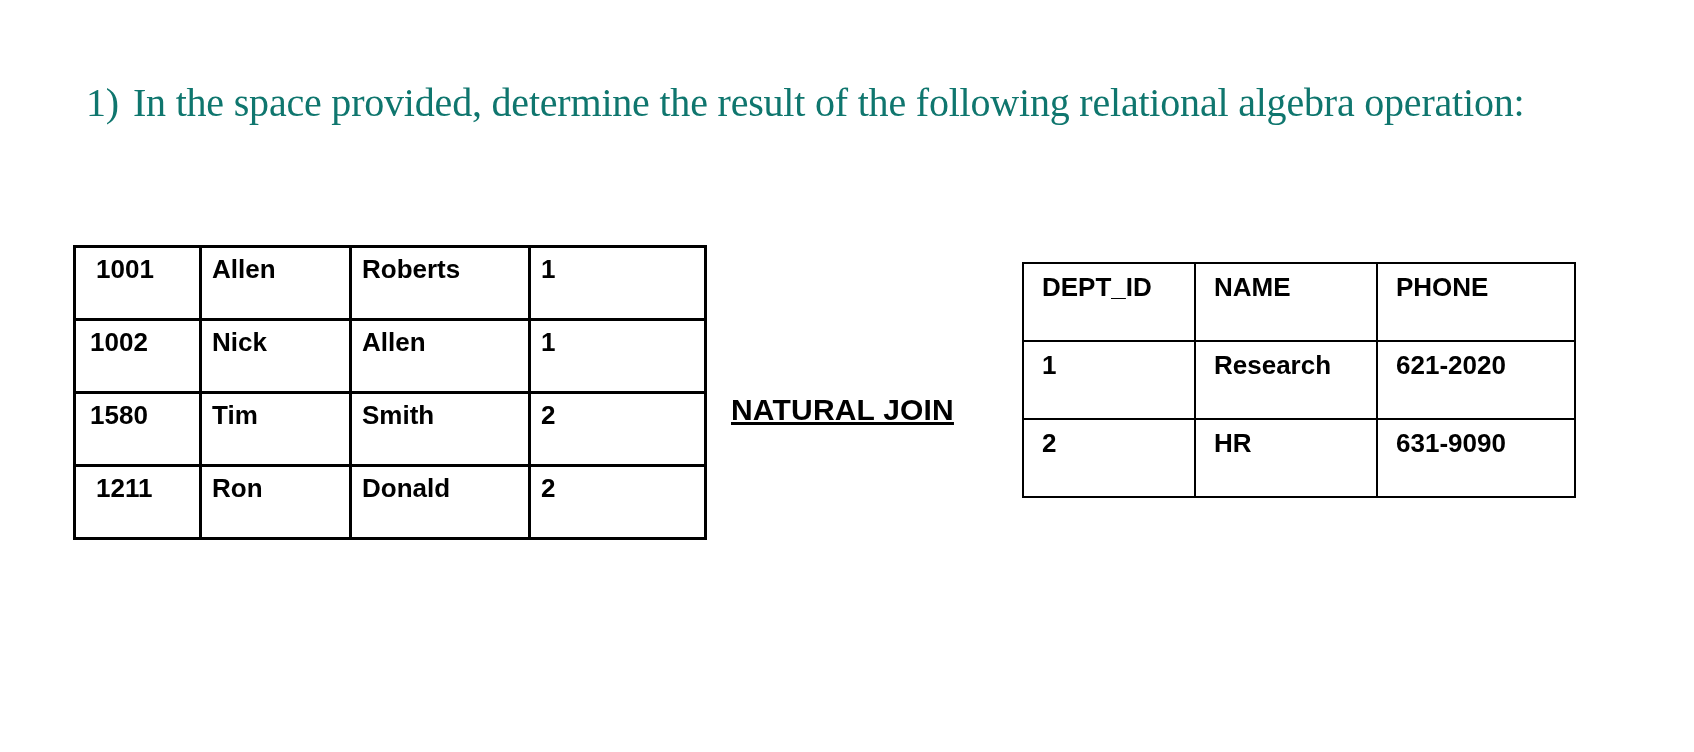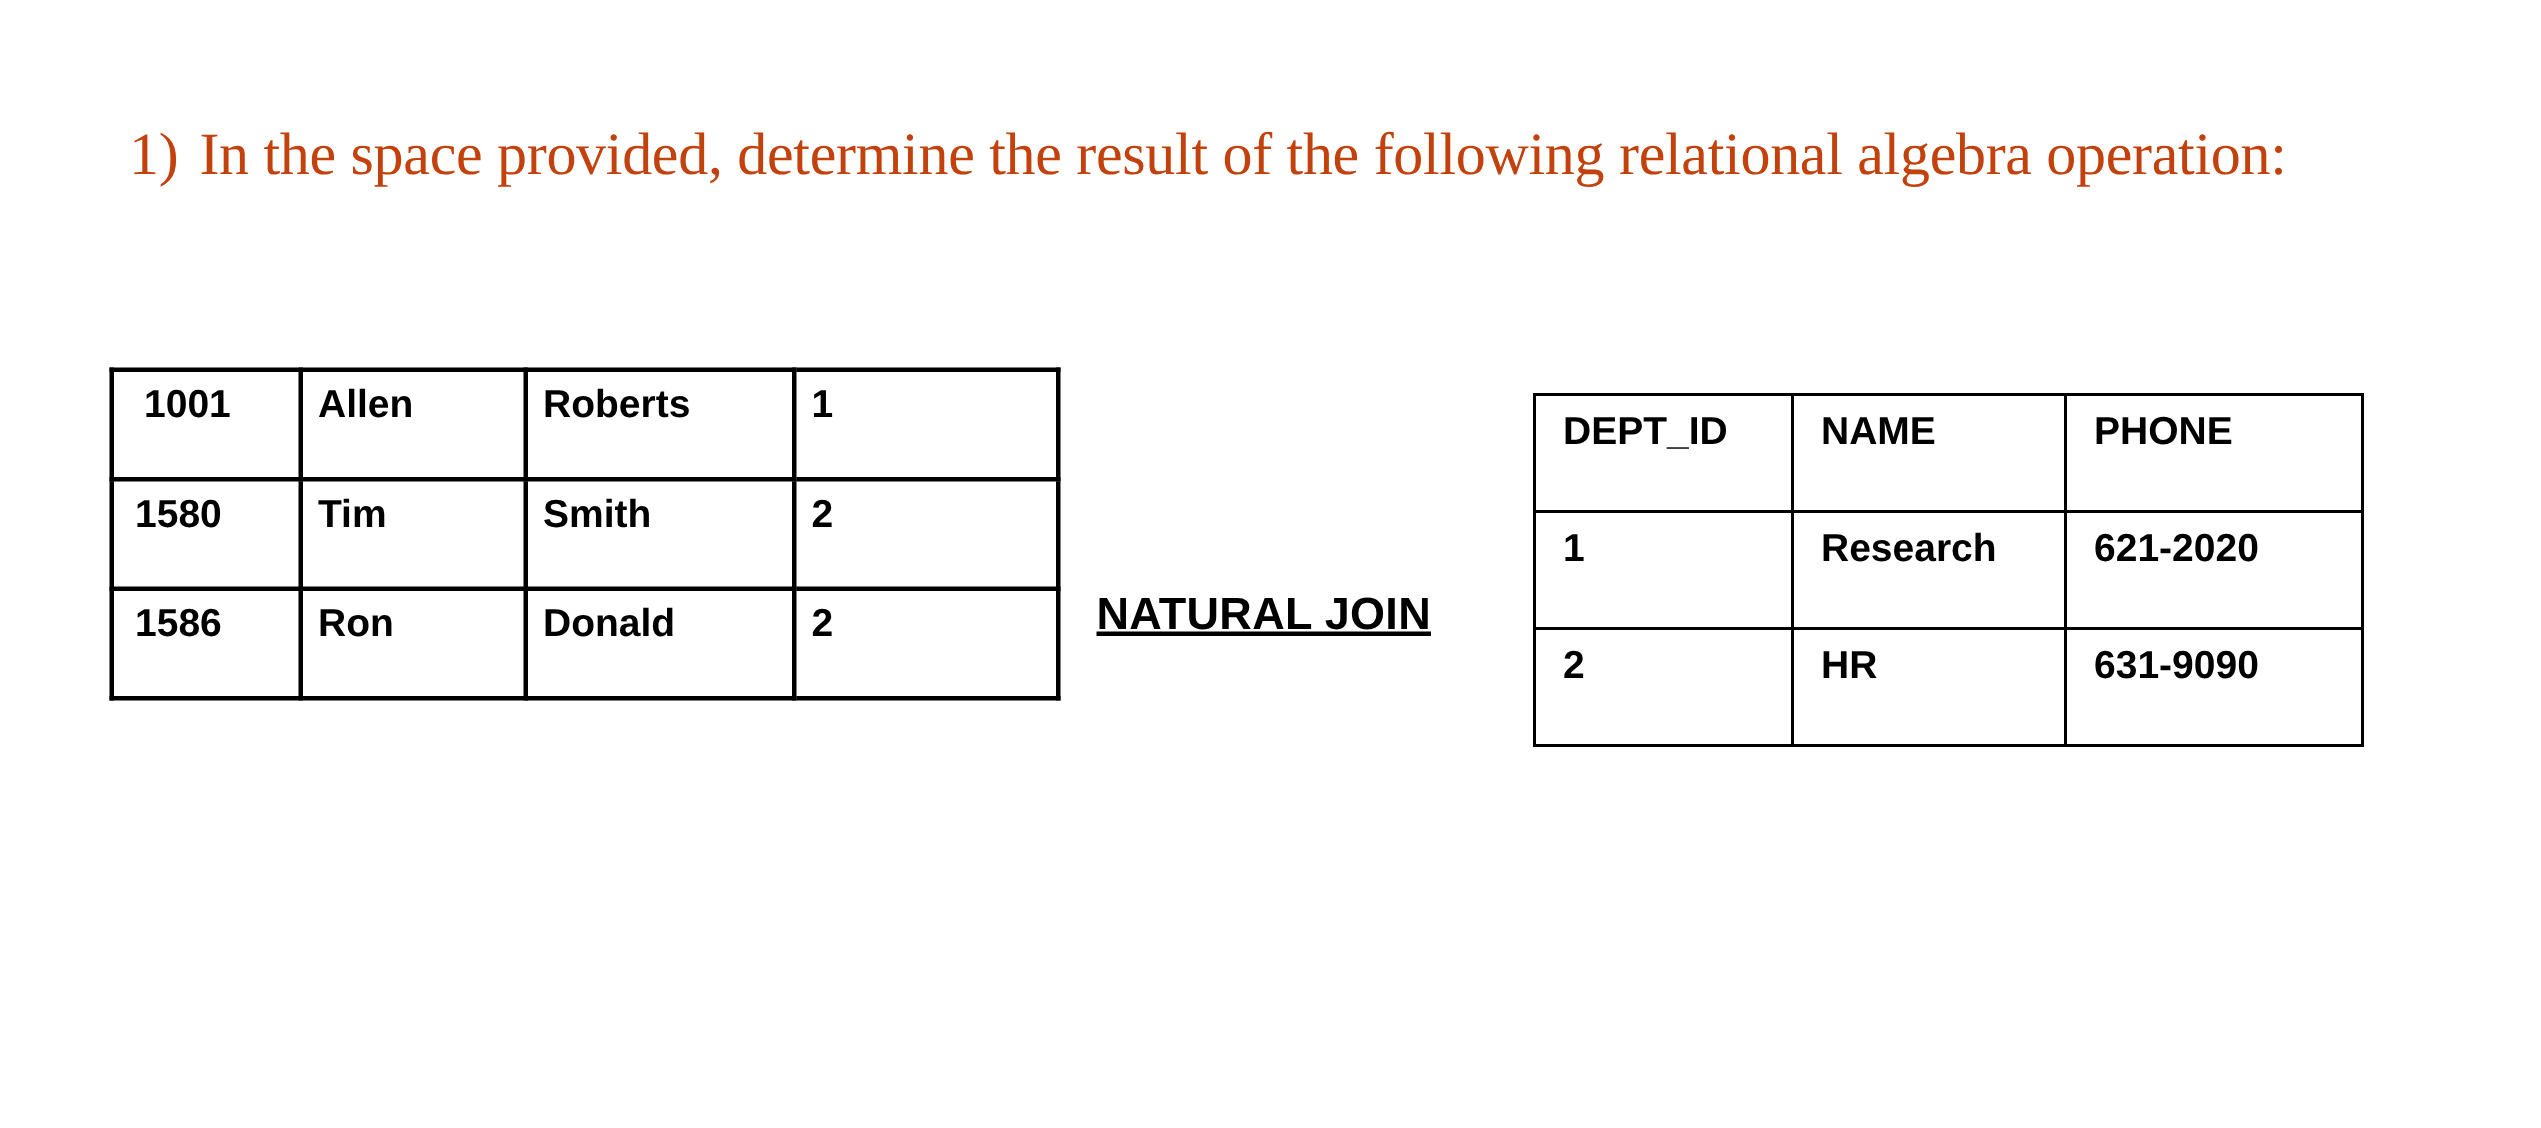--- a/index.html
+++ b/index.html
@@ -21,21 +21,21 @@
     position: absolute;
     left: 86px;
     top: 79px;
     width: 1570px;
     font-family: "Liberation Serif", serif;
     font-size: 40px;
     line-height: 48px;
     font-weight: 400;
     letter-spacing: -0.2px;
     white-space: nowrap;
-    color: #c2410c;
+    color: #0f766e;
   }
   #question-heading .q-number {
     display: inline-block;
     margin-right: 14px;
   }
 
   
   .rel-table {
     position: absolute;
     border-collapse: collapse;
@@ -112,27 +112,33 @@
 
 <table class="rel-table" id="employee-table">
   <tbody>
     <tr class="data-row">
       <td class="c-id">1001</td>
       <td class="c-fname">Allen</td>
       <td class="c-lname">Roberts</td>
       <td class="c-deptid">1</td>
     </tr>
     <tr class="data-row">
+      <td class="c-id">1002</td>
+      <td class="c-fname">Nick</td>
+      <td class="c-lname">Allen</td>
+      <td class="c-deptid">1</td>
+    </tr>
+    <tr class="data-row">
       <td class="c-id">1580</td>
       <td class="c-fname">Tim</td>
       <td class="c-lname">Smith</td>
       <td class="c-deptid">2</td>
     </tr>
     <tr class="data-row">
-      <td class="c-id">1586</td>
+      <td class="c-id">1211</td>
       <td class="c-fname">Ron</td>
       <td class="c-lname">Donald</td>
       <td class="c-deptid">2</td>
     </tr>
   </tbody>
 </table>
 
 <div id="join-operator">NATURAL JOIN</div>
 
 <table class="rel-table" id="department-table">

